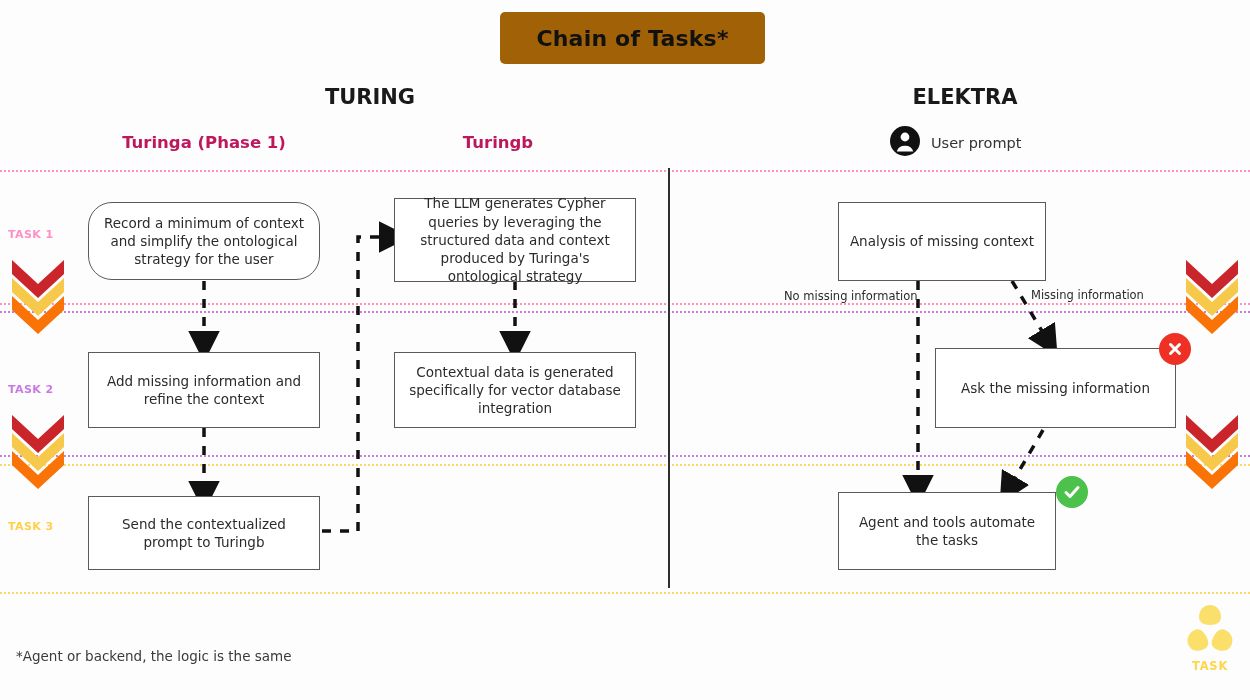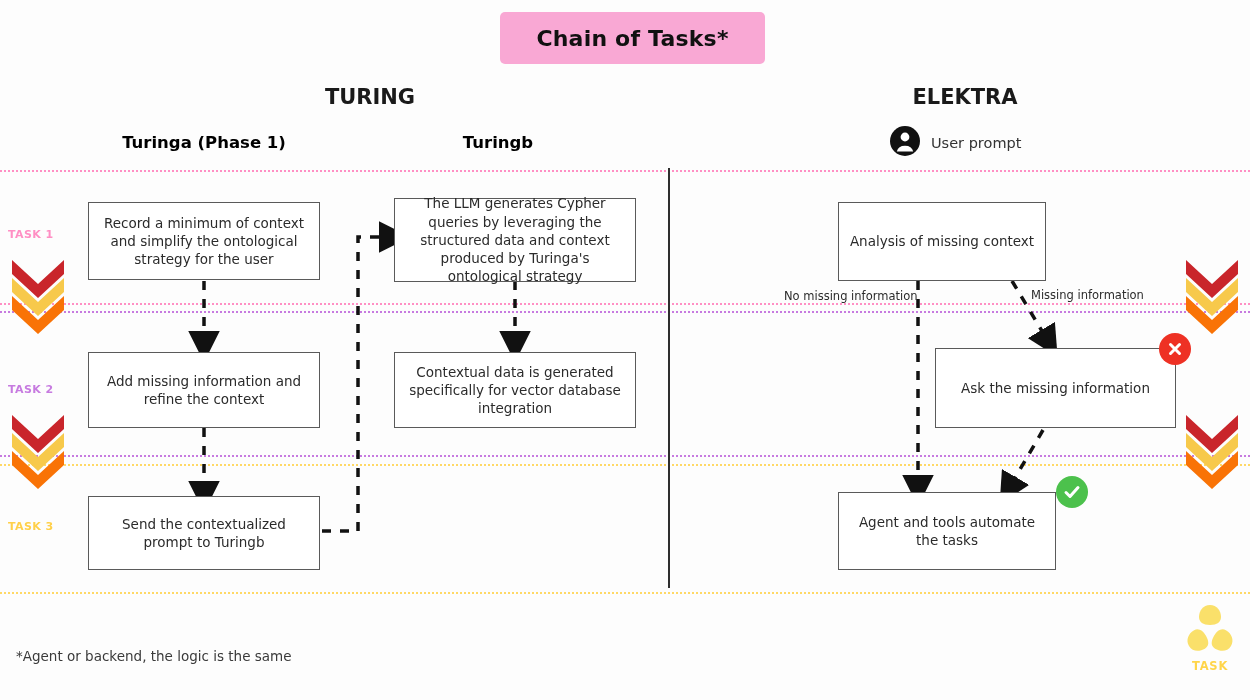--- a/index.html
+++ b/index.html
@@ -17,21 +17,21 @@
     color: #333333;
   }
 
   
   .title-banner {
     position: absolute;
     left: 500px;
     top: 12px;
     width: 265px;
     height: 52px;
-    background: #f9a8d4;
+    background: #a16207;
     border-radius: 5px;
     display: flex;
     align-items: center;
     justify-content: center;
     font-weight: bold;
     font-size: 22px;
     color: #111111;
     letter-spacing: 0.2px;
   }
 
@@ -41,21 +41,21 @@
     font-weight: bold;
     font-size: 21px;
     color: #1a1a1a;
     text-align: center;
     white-space: nowrap;
   }
   .sub-title {
     position: absolute;
     font-weight: bold;
     font-size: 16.5px;
-    color: #000000;
+    color: #be185d;
     text-align: center;
     white-space: nowrap;
   }
 
   
   .user-prompt-wrap {
     position: absolute;
     left: 890px;
     top: 126px;
     display: flex;
@@ -302,21 +302,21 @@
 
     <path d="M 322 531 L 358 531 L 358 237 L 386 237" fill="none" stroke="#111111" stroke-width="3.5" stroke-dasharray="9,9" marker-end="url(#arrowBlack)"></path>
 
     <line x1="918" y1="281" x2="918" y2="482" stroke="#111111" stroke-width="3.5" stroke-dasharray="9,9" marker-end="url(#arrowBlack)"></line>
 
     <line x1="1012" y1="281" x2="1045" y2="336" stroke="#111111" stroke-width="3.5" stroke-dasharray="9,9" marker-end="url(#arrowBlack)"></line>
 
     <line x1="1043" y1="430" x2="1012" y2="483" stroke="#111111" stroke-width="3.5" stroke-dasharray="9,9" marker-end="url(#arrowBlack)"></line>
   </svg>
 
-  <div class="box" style="left:88px; top:202px; width:232px; height:78px;">Record a minimum of context and simplify the ontological strategy for the user</div>
+  <div class="box" style="left:88px; top:202px; width:232px; height:78px;border-radius:24px;">Record a minimum of context and simplify the ontological strategy for the user</div>
   <div class="box" style="left:88px; top:352px; width:232px; height:76px;">Add missing information and refine the context</div>
   <div class="box" style="left:88px; top:496px; width:232px; height:74px;">Send the contextualized prompt to Turingb</div>
 
   <div class="box" style="left:394px; top:198px; width:242px; height:84px;">The LLM generates Cypher queries by leveraging the structured data and context produced by Turinga's ontological strategy</div>
   <div class="box" style="left:394px; top:352px; width:242px; height:76px;">Contextual data is generated specifically for vector database integration</div>
 
   <div class="box" style="left:838px; top:202px; width:208px; height:79px;">Analysis of missing context</div>
   <div class="box" style="left:935px; top:348px; width:241px; height:80px;">Ask the missing information</div>
   <div class="box" style="left:838px; top:492px; width:218px; height:78px;">Agent and tools automate the tasks</div>
 

